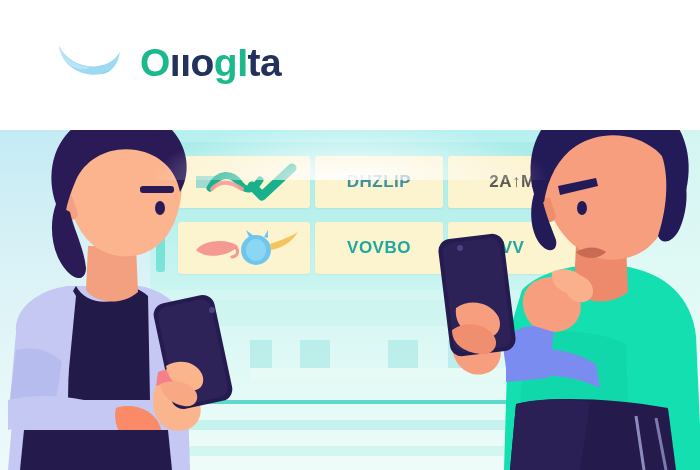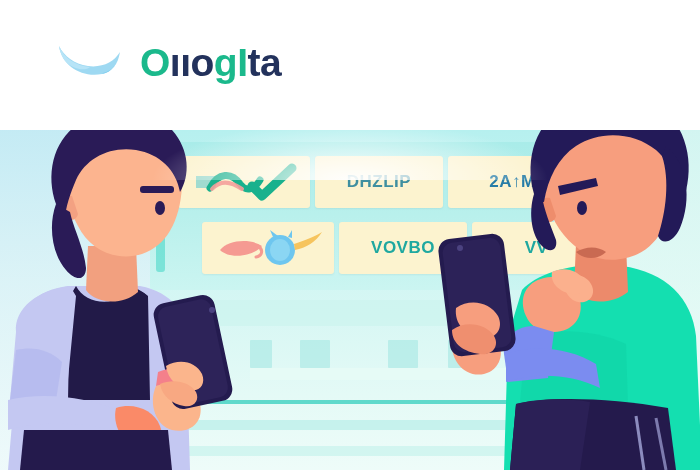--- a/index.html
+++ b/index.html
@@ -43,21 +43,21 @@
   .panel-accent{position:absolute;left:156px;top:168px;width:9px;height:40px;
     background:#3ed6c4;border-radius:3px;}
   .panel-accent2{position:absolute;left:156px;top:232px;width:9px;height:40px;
     background:#3ed6c4;border-radius:3px;opacity:.55;}
 
   .row{position:absolute;display:flex;gap:5px;height:52px;}
   .card{background:#fcf3cf;border-radius:3px;height:52px;display:flex;align-items:center;
     justify-content:center;box-shadow:0 1px 2px rgba(30,80,90,.07);}
   .card-label{font-size:17px;font-weight:700;letter-spacing:.5px;color:#3f8fa0;}
   .card-label.teal{color:#1fa8a0;}
-  .card-label.faded{color:#0369a1;opacity:.85;}
+  .card-label.faded{color:#404040;opacity:.85;}
 
   
   .person{position:absolute;}
   svg{display:block;overflow:visible;}
 </style>
 </head>
 <body>
 
 <div id="scene">
 
@@ -94,21 +94,21 @@
       </svg>
     </div>
     <div class="card" style="width:128px;">
       <span class="card-label">DHZLIP</span>
     </div>
     <div class="card" style="width:129px;">
       <span class="card-label faded">2A↑M</span>
     </div>
   </div>
 
-  <div class="row" style="left:178px;top:222px;margin-left:24px;">
+  <div class="row" style="left:178px;top:222px;">
     <div class="card" style="width:132px;">
       <svg width="112" height="40" viewBox="0 0 112 40">
         <path d="M8 22 C16 12, 38 10, 50 18 C42 28, 18 32, 8 22 z" fill="#f59a92"></path>
         <path d="M46 18 C52 22, 50 28, 44 29" stroke="#f59a92" stroke-width="3" fill="none" stroke-linecap="round"></path>
         <ellipse cx="68" cy="22" rx="15" ry="15" fill="#6ec6ef"></ellipse>
         <ellipse cx="68" cy="22" rx="10" ry="11" fill="#8bd6f3"></ellipse>
         <path d="M61 9 L58 2 L66 8 z" fill="#6ec6ef"></path>
         <path d="M76 9 L80 2 L80 10 z" fill="#6ec6ef"></path>
         <path d="M82 16 C94 12, 104 8, 110 4 C104 14, 94 20, 83 22 z" fill="#f6c45e"></path>
       </svg>

